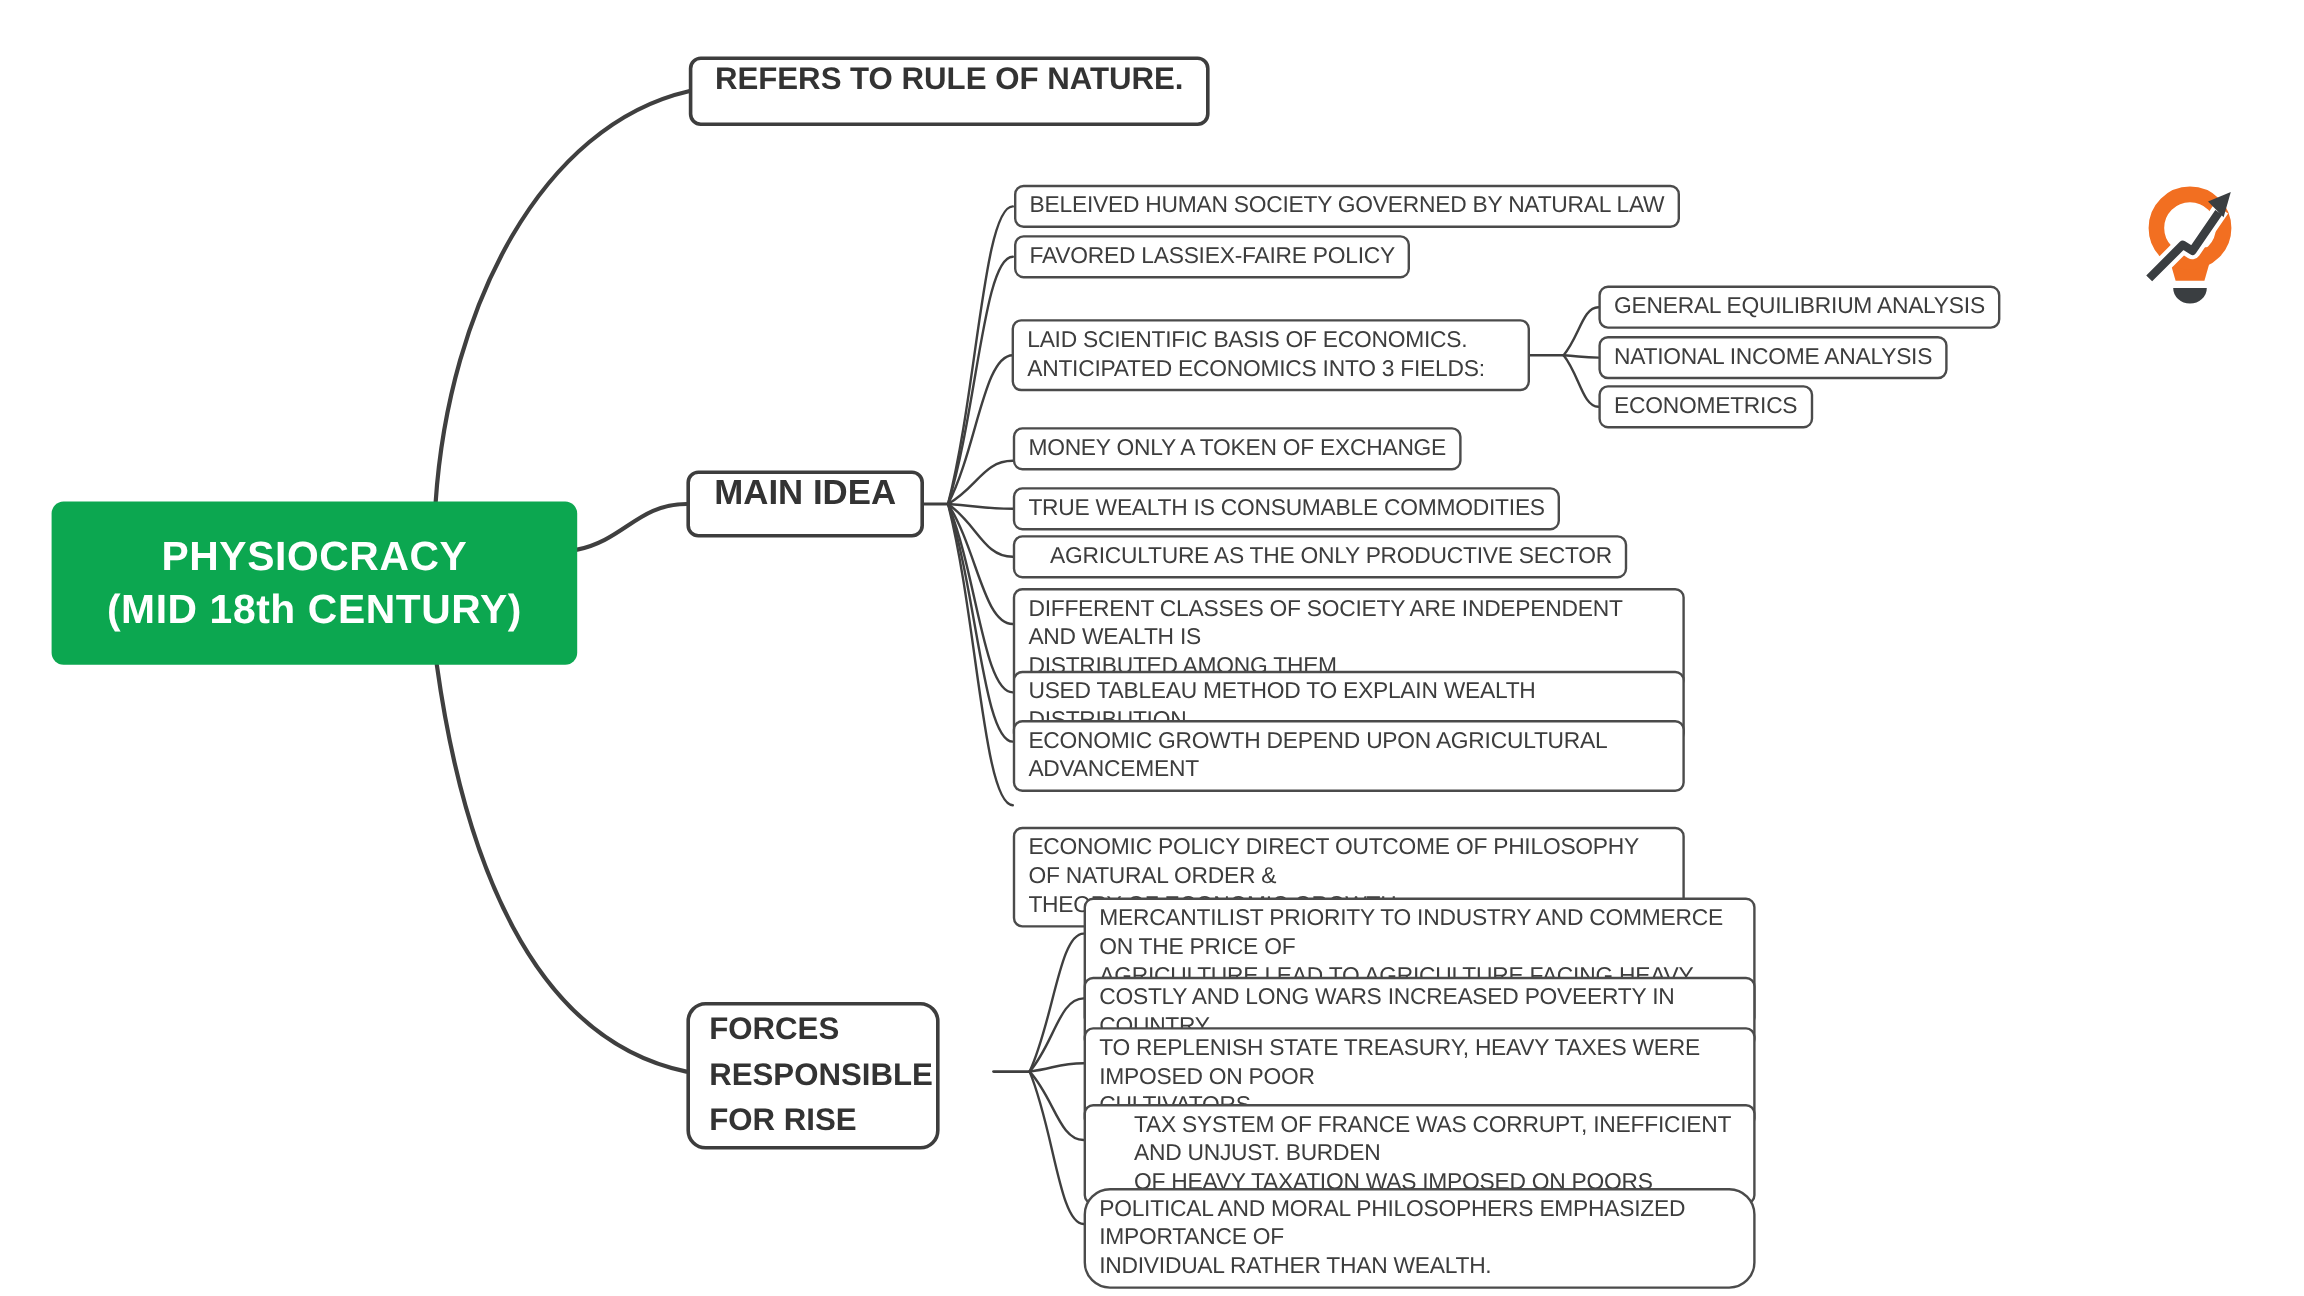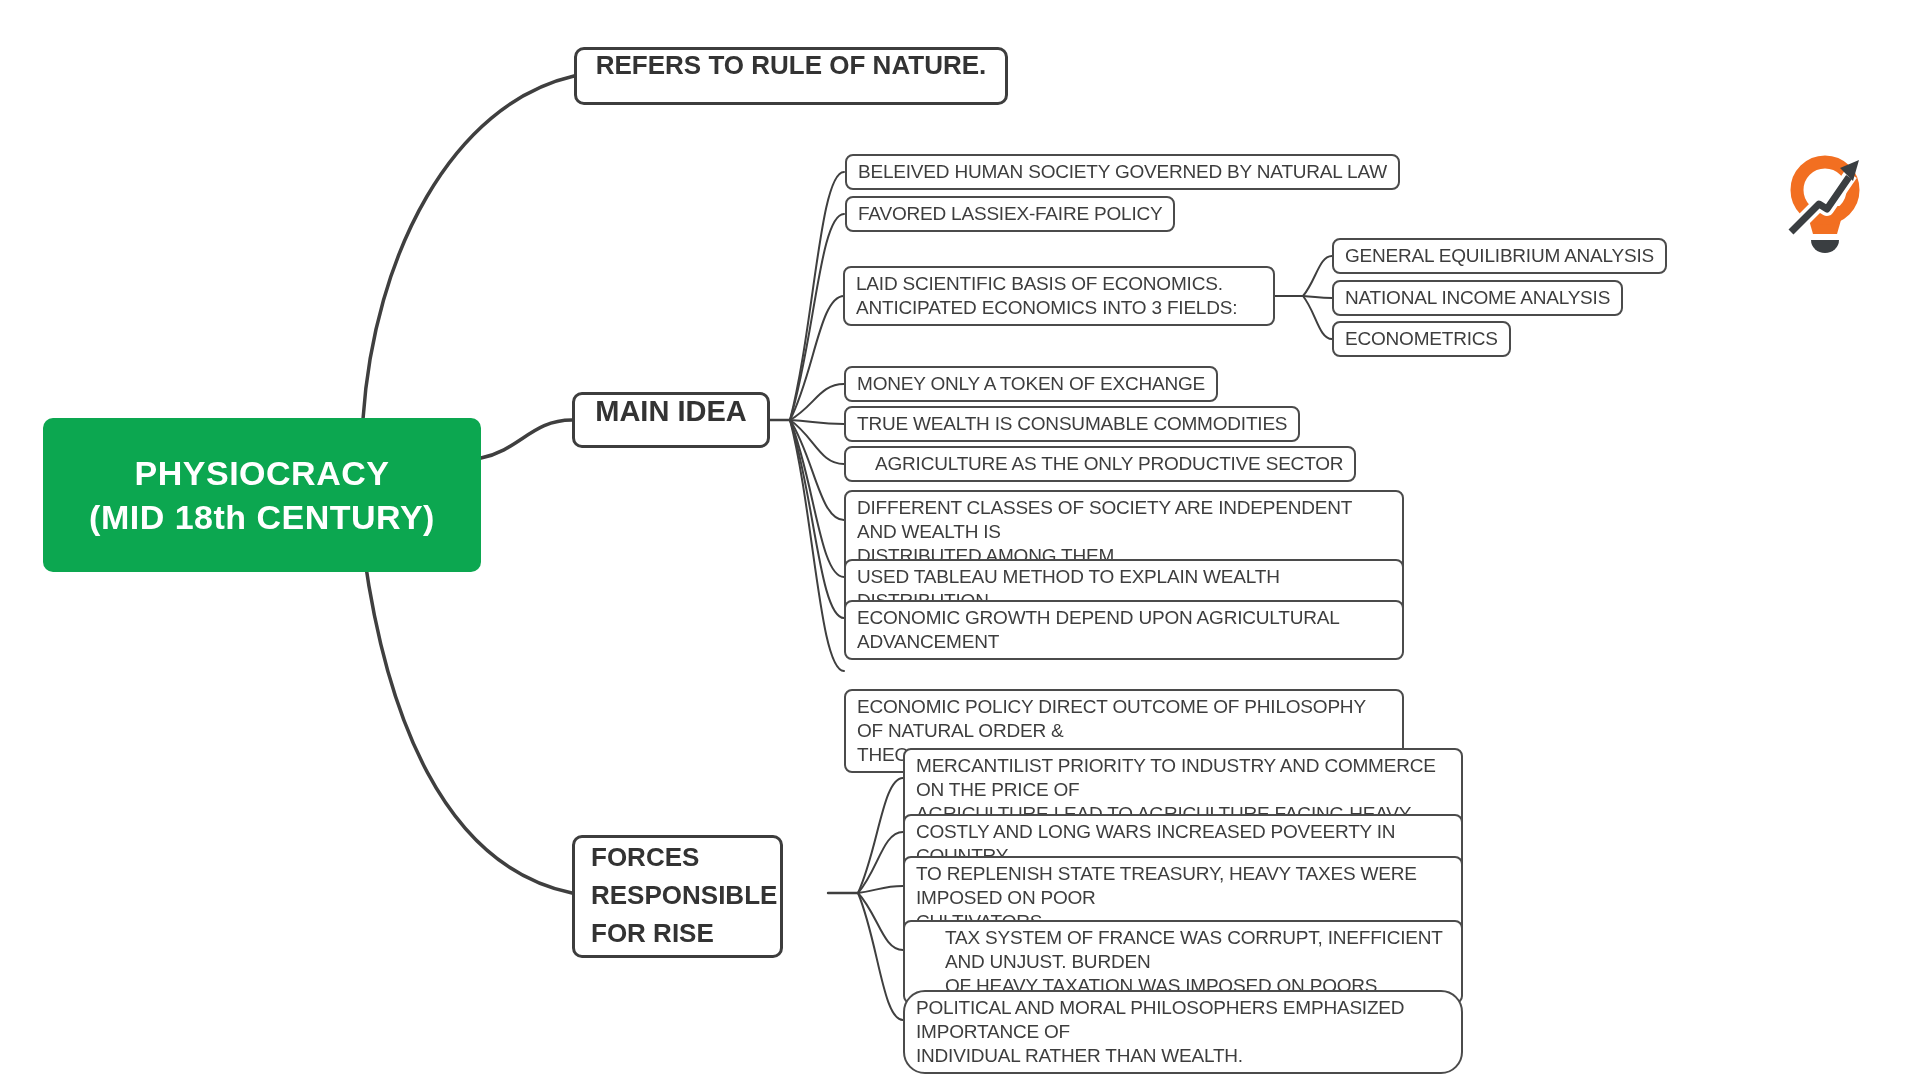--- a/index.html
+++ b/index.html
@@ -4,32 +4,32 @@
 <style>
   html,body{margin:0;padding:0;background:#ffffff;}
   #canvas{
     position:relative;width:1920px;height:1080px;background:#ffffff;overflow:hidden;
     font-family:"Liberation Sans",sans-serif;
   }
   #wires{position:absolute;left:0;top:0;width:1920px;height:1080px;z-index:1;}
   .node{position:absolute;z-index:2;box-sizing:border-box;background:#ffffff;color:#333;}
   
   .root{
-    left:43px;top:418px;width:438px;height:154px;background:#0ca750;border-radius:10px;
+    left:43px;top:418px;width:438px;height:136px;background:#0ca750;border-radius:10px;
     display:flex;flex-direction:column;justify-content:center;align-items:center;
     color:#ffffff;font-weight:bold;font-size:34px;line-height:44px;letter-spacing:.5px;
   }
   
   .main{
     border:3px solid #3d3d3d;border-radius:10px;font-weight:bold;color:#333;
     display:flex;align-items:flex-start;
   }
   .refers{left:574px;top:47px;width:434px;height:58px;font-size:26px;justify-content:center;}
   .mainidea{left:572px;top:392px;width:198px;height:56px;font-size:29px;justify-content:center;}
-  .forces{left:572px;top:835px;width:211px;height:123px;font-size:26px;line-height:38px;padding:0 16px;}
+  .forces{left:572px;top:835px;width:211px;height:123px;font-size:26px;line-height:38px;padding:0 16px;border-radius:16px;}
   
   .sub{
     border:2px solid #4b4b4b;border-radius:8px;color:#3d3d3d;
     font-size:19px;line-height:24px;letter-spacing:-0.2px;
     padding:4px 11px;white-space:pre-line;width:max-content;max-width:560px;
     display:block;
   }
   .laid{width:432px;}
   .logo{position:absolute;left:1783px;top:148px;width:84px;height:106px;z-index:2;}
 </style>
@@ -77,21 +77,21 @@
     <span>MAIN IDEA</span>
   </div>
   <div class="node main forces">
     <span>FORCES RESPONSIBLE FOR RISE</span>
   </div>
 
   <div class="node sub" style="left:845px;top:154px;">BELEIVED HUMAN SOCIETY GOVERNED BY NATURAL LAW</div>
   <div class="node sub" style="left:845px;top:196px;">FAVORED LASSIEX-FAIRE POLICY</div>
   <div class="node sub laid" style="left:843px;top:266px;">LAID SCIENTIFIC BASIS OF ECONOMICS.
 ANTICIPATED ECONOMICS INTO 3 FIELDS:</div>
-  <div class="node sub" style="left:844px;top:366px;">MONEY ONLY A TOKEN OF EXCHANGE</div>
+  <div class="node sub" style="left:844px;top:356px;">MONEY ONLY A TOKEN OF EXCHANGE</div>
   <div class="node sub" style="left:844px;top:406px;">TRUE WEALTH IS CONSUMABLE COMMODITIES</div>
   <div class="node sub" style="left:844px;top:446px;padding-left:29px;">AGRICULTURE AS THE ONLY PRODUCTIVE SECTOR</div>
   <div class="node sub" style="left:844px;top:490px;">DIFFERENT CLASSES OF SOCIETY ARE INDEPENDENT AND WEALTH IS
 DISTRIBUTED AMONG THEM</div>
   <div class="node sub" style="left:844px;top:559px;">USED TABLEAU METHOD TO EXPLAIN WEALTH DISTRIBUTION</div>
   <div class="node sub" style="left:844px;top:600px;">ECONOMIC GROWTH DEPEND UPON AGRICULTURAL ADVANCEMENT</div>
   <div class="node sub" style="left:844px;top:641px;margin-top:48px;">ECONOMIC POLICY DIRECT OUTCOME OF PHILOSOPHY OF NATURAL ORDER &amp;
 THEORY OF ECONOMIC GROWTH</div>
 
   <div class="node sub" style="left:1332px;top:238px;">GENERAL EQUILIBRIUM ANALYSIS</div>

